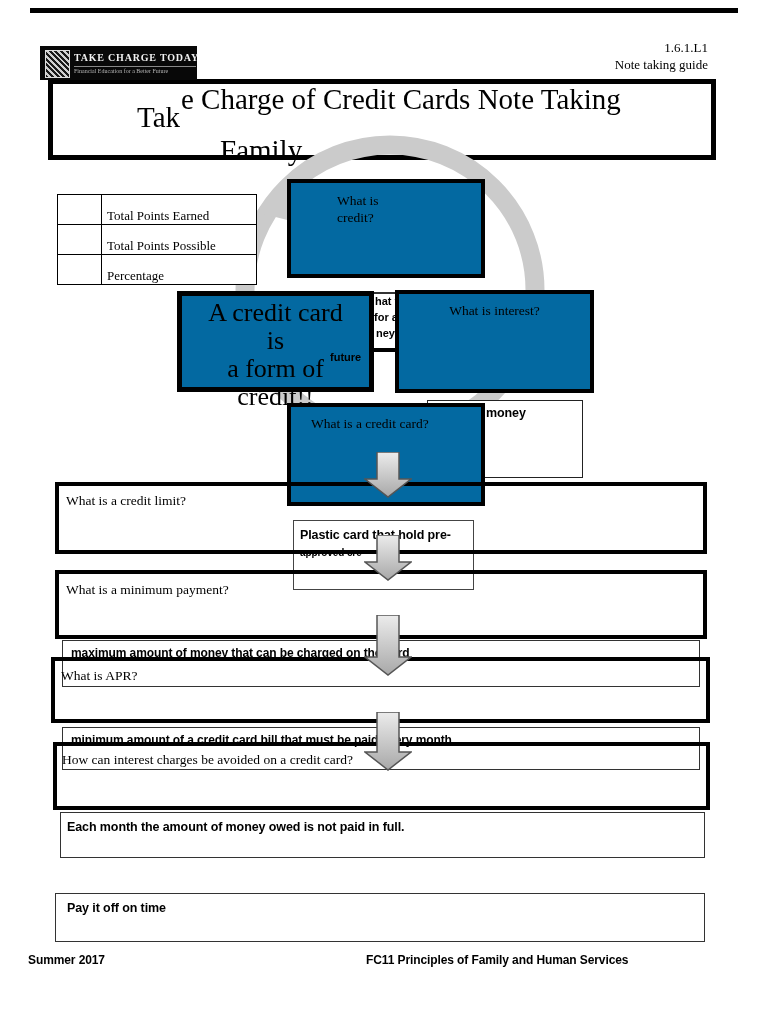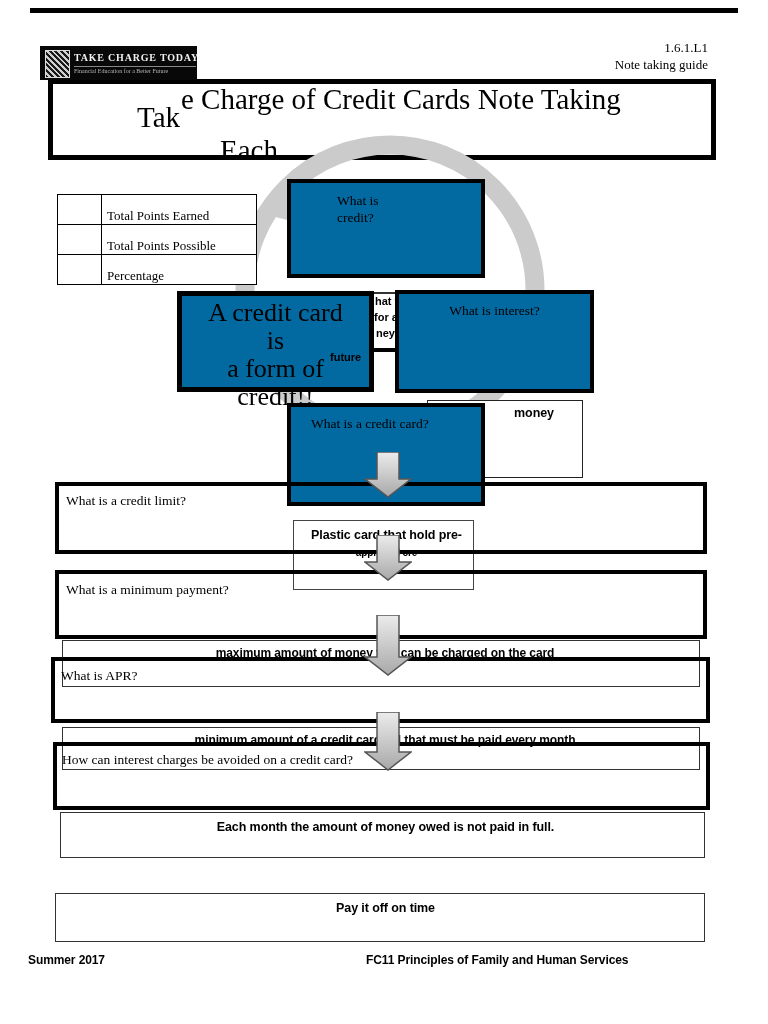--- a/index.html
+++ b/index.html
@@ -4,21 +4,21 @@
 <style>
   html,body{margin:0;padding:0;background:#fff;}
   #page{position:relative;width:768px;height:1024px;background:#fff;overflow:hidden;
         font-family:"Liberation Serif",serif;color:#000;}
   .abs{position:absolute;}
   .tbox{position:absolute;border:4px solid #000;background:transparent;box-sizing:border-box;}
   .tbox.fill{background:#0369a1;margin-top:41px;}
   .thinbox{position:absolute;border:1.5px solid #333;background:transparent;box-sizing:border-box;}
   .q{font-family:"Liberation Serif",serif;font-size:13.5px;line-height:17px;}
   .ans{font-family:"Liberation Sans",sans-serif;font-weight:bold;font-size:12px;
-       letter-spacing:-0.1px;line-height:15px;text-align:center;}
+       letter-spacing:-0.1px;line-height:15px;}
   .frag{position:absolute;font-family:"Liberation Sans",sans-serif;font-weight:bold;
         font-size:11px;z-index:1;white-space:nowrap;}
   .titleTxt{position:absolute;font-family:"Liberation Serif",serif;font-size:29px;white-space:nowrap;z-index:1;}
   svg{display:block;}
   .arrow{position:absolute;z-index:5;}
   table.score{border-collapse:collapse;width:200px;}
   table.score td{border:1.2px solid #000;height:17px;font-size:13px;
                  font-family:"Liberation Serif",serif;padding:12px 0 0 5px;}
   table.score td.stub{width:38px;}
 </style>
@@ -46,21 +46,21 @@
     <div class="abs" style="left:34px;top:6px;width:120px;font-family:'Liberation Serif',serif;font-weight:bold;
                 font-size:10px;letter-spacing:0.8px;color:#f2f2f2;white-space:nowrap;">TAKE CHARGE TODAY</div>
     <div class="abs" style="left:34px;top:20px;width:122px;border-top:1px solid #888;padding-top:1px;
                 font-family:'Liberation Serif',serif;font-size:6px;color:#b5b5b5;white-space:nowrap;">Financial Education for a Better Future</div>
   </div>
 
   <div class="abs" style="left:48px;top:79px;width:668px;height:81px;border:5px solid #000;
               background:#fff;box-sizing:border-box;z-index:0;"></div>
   <div class="titleTxt" style="left:137px;top:101px;">Tak</div>
   <div class="titleTxt" style="left:181px;top:83px;">e Charge of Credit Cards Note Taking</div>
-  <div class="titleTxt" style="left:220px;top:134px;">Each</div>
+  <div class="titleTxt" style="left:220px;top:134px;">Family</div>
 
   <div class="abs" style="left:57px;top:194px;z-index:2;background:#fff;">
     <table class="score">
       <tbody>
           <tr>
         <td class="stub"></td>
         <td>Total Points Earned</td>
       </tr>
       <tr>
         <td class="stub"></td>

